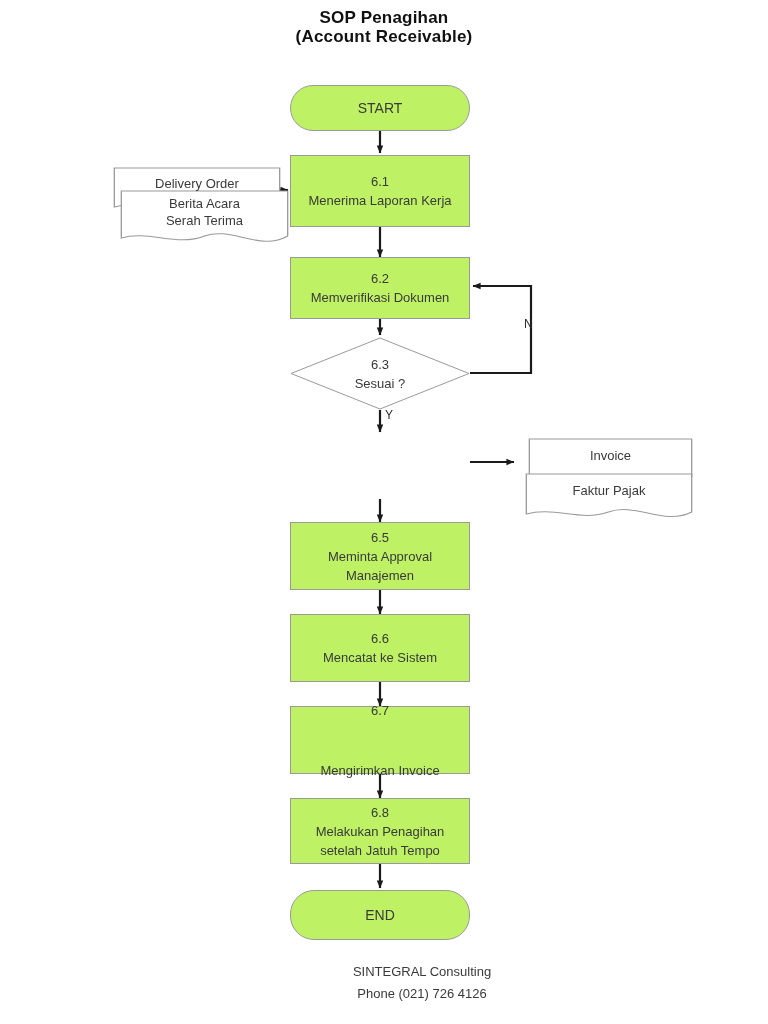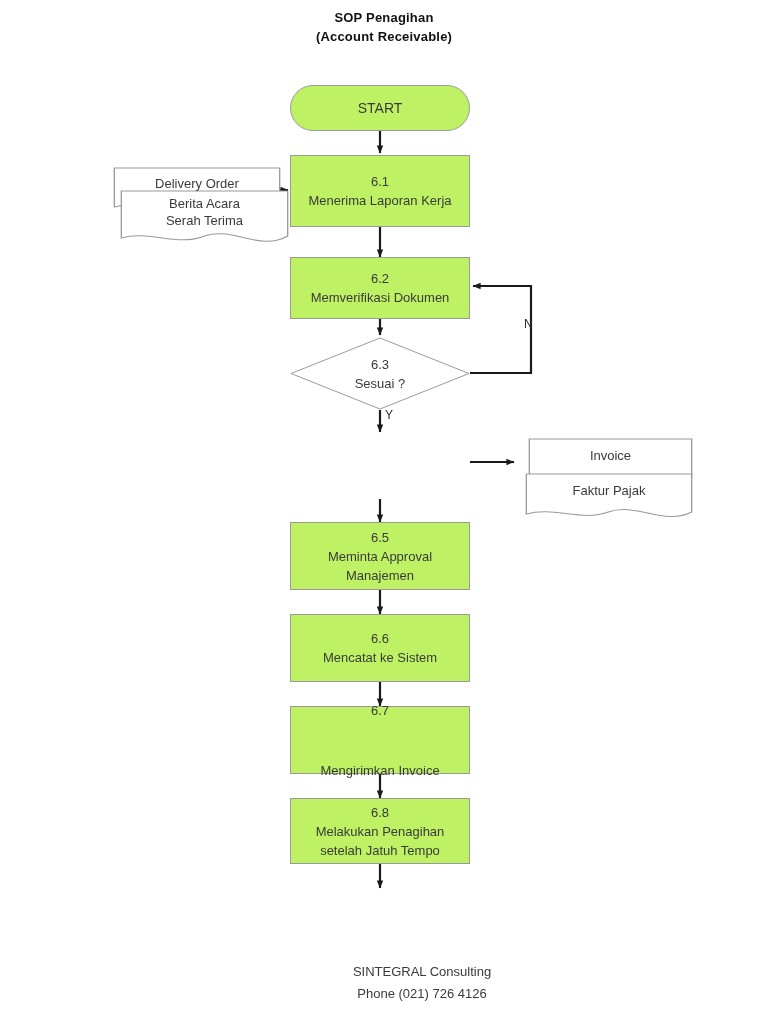--- a/index.html
+++ b/index.html
@@ -20,21 +20,21 @@
     left: 0; top: 0;
     width: 768px;
     height: 1024px;
   }
   .title {
     position: absolute;
     left: 0;
     top: 8px;
     width: 768px;
     text-align: center;
-    font-size: 13px;
+    font-size: 17px;
     font-weight: bold;
     color: #111111;
     line-height: 19px;
     letter-spacing: 0.2px;
   }
   .title .line2 { display: block; }
 
   
   .node {
     position: absolute;
@@ -241,19 +241,22 @@
     <span class="num">6.7</span>
     <span class="lbl">Mengirimkan Invoice</span>
   </div>
 
   <div class="node process" style="left:290px; top:798px; width:180px; height:66px;">
     <span class="num">6.8</span>
     <span class="lbl">Melakukan Penagihan</span>
     <span class="lbl">setelah Jatuh Tempo</span>
   </div>
 
+  <div class="node terminator" style="left:290px; top:890px; width:180px; height:50px;">
+    <span>END</span>
+  </div>
 
   <div class="footer" style="top:961px;padding-left:38px;">
     <span>SINTEGRAL Consulting</span>
     <span>Phone (021) 726 4126</span>
   </div>
 
 </div>
 
 </body></html>

